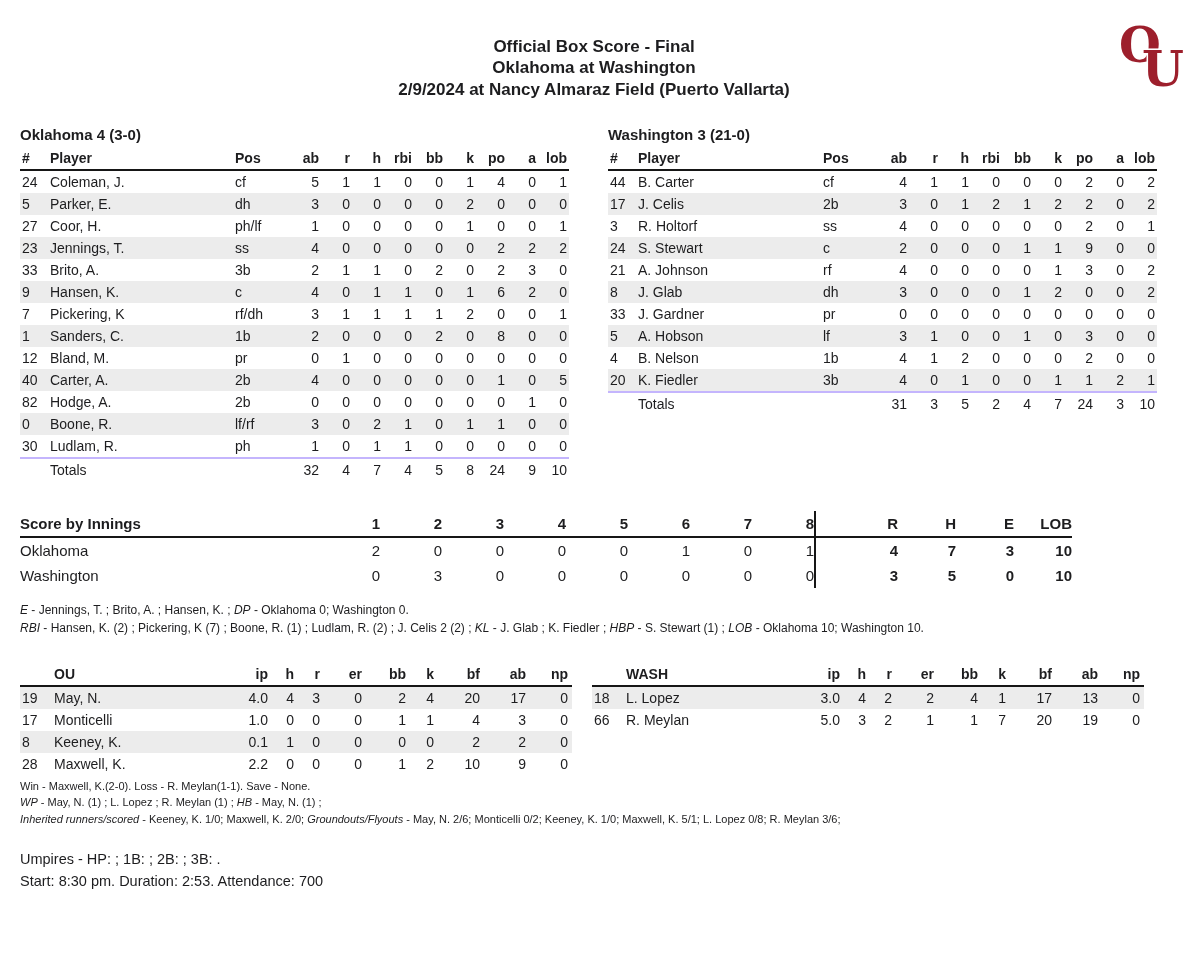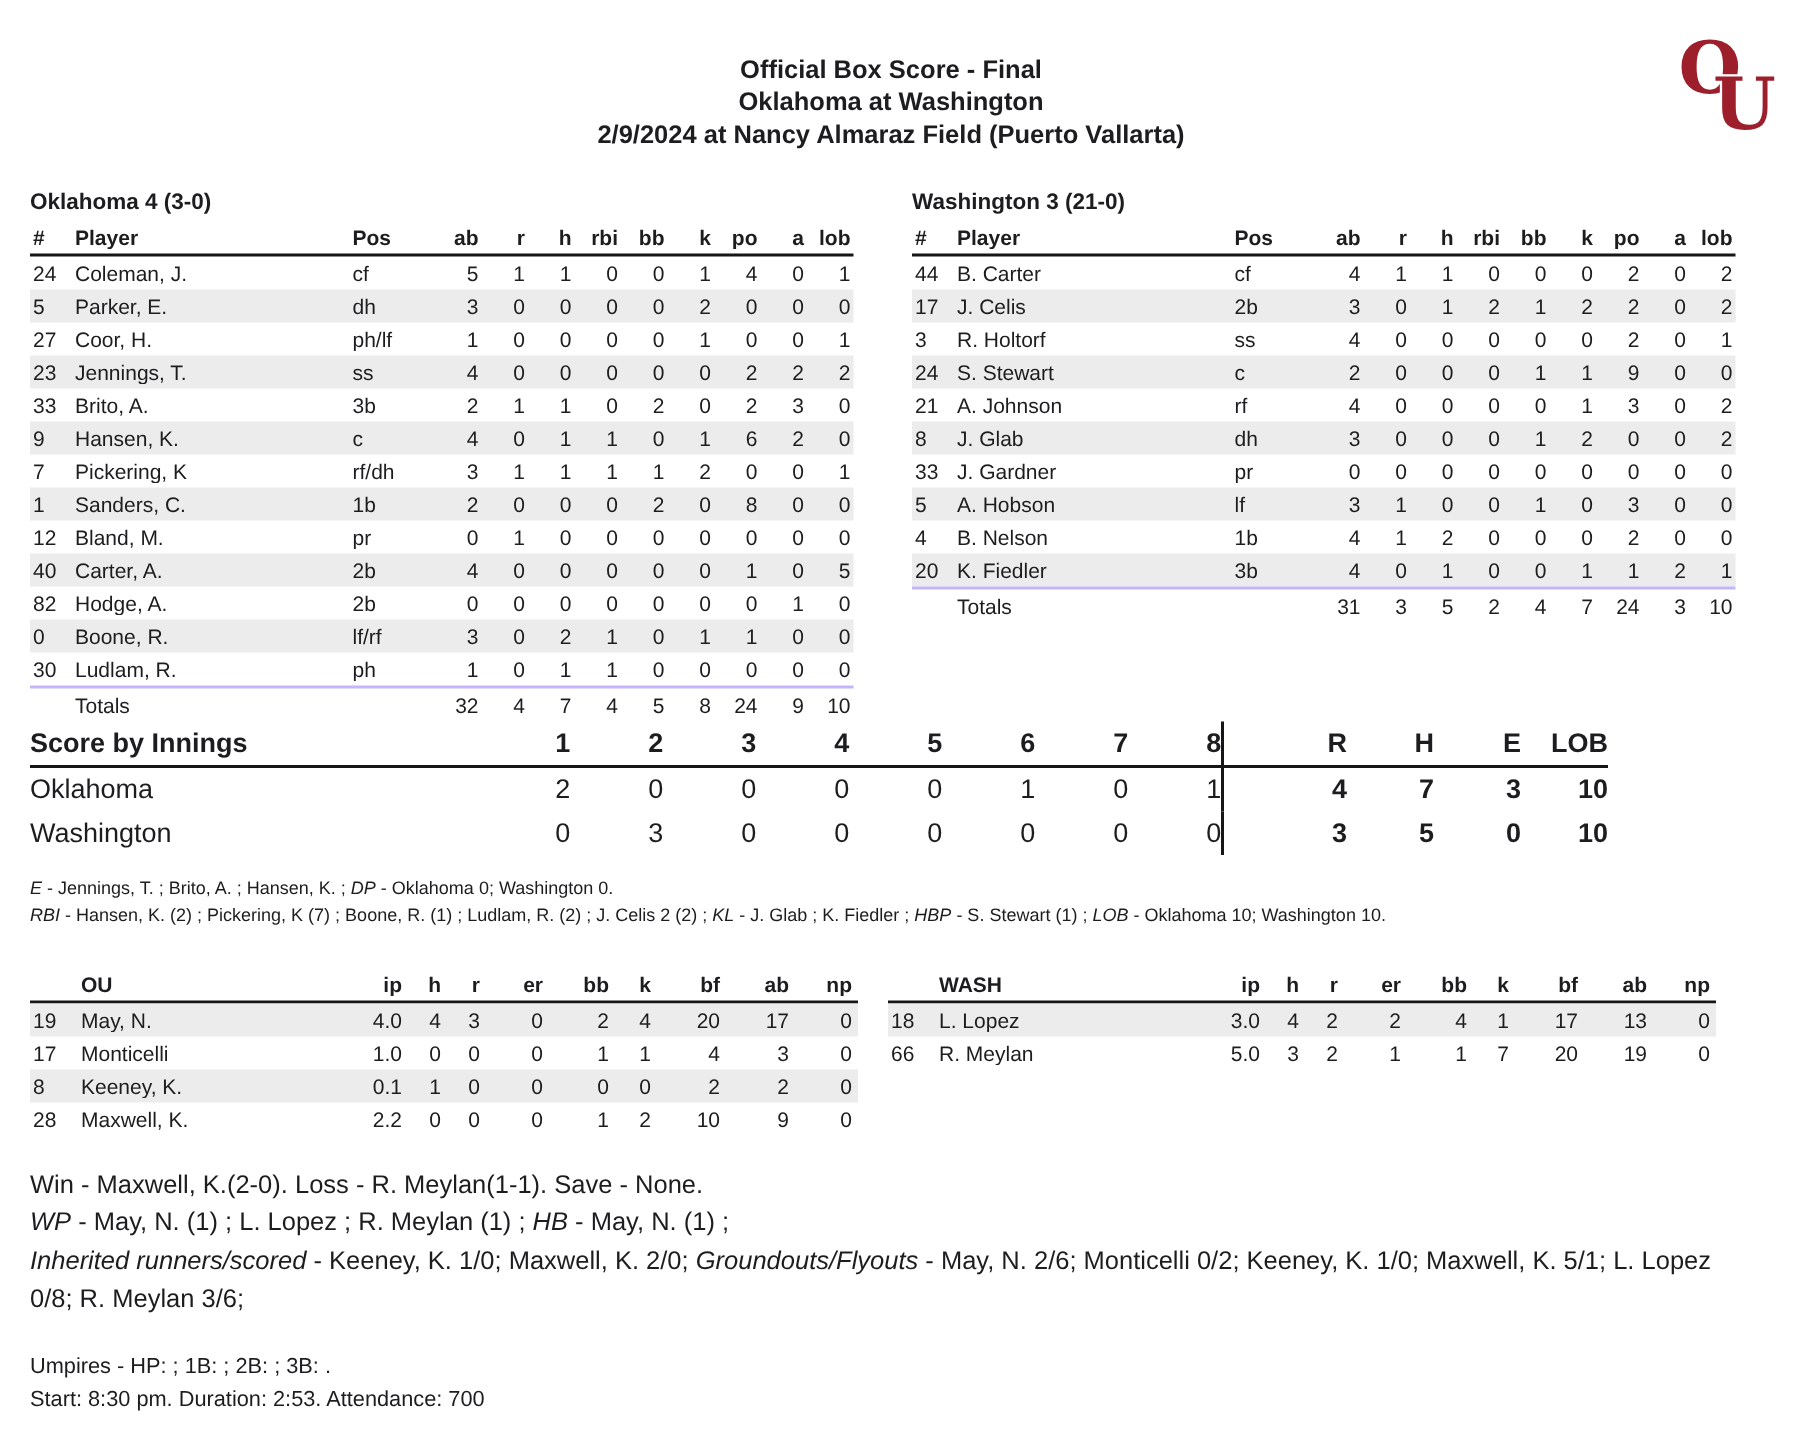--- a/index.html
+++ b/index.html
@@ -27,21 +27,21 @@
   .bat-table { width: 549px; font-size: 14px; }
   .team-title { font-weight: bold; font-size: 15px; margin-bottom: 4px; }
   .bat-table .c0 { width: 28px; }
   .bat-table .c1 { width: 185px; }
   .bat-table .c2 { width: 57px; }
   .bat-table .c3, .bat-table .c4, .bat-table .c5, .bat-table .c6,
   .bat-table .c7, .bat-table .c8, .bat-table .c9, .bat-table .c10,
   .bat-table .c11 { width: 31px; }
 
   
-  .innings { font-size: 18px; width: 1052px; }
+  .innings { margin-top: 30px; font-size: 15px; width: 1052px; }
   .inn-row { display: flex; align-items: stretch; }
   .inn-header { font-weight: bold; border-bottom: 2px solid #161616; }
   .inn-team { width: 300px; padding: 4px 0; }
   .inn-group { display: flex; border-right: 2px solid #161616; }
   .inn-cell { display: block; width: 62px; text-align: right; padding: 4px 0; }
   .inn-spacer { width: 24px; }
   .sum-group { display: flex; }
   .sum-cell { display: block; width: 58px; text-align: right; font-weight: bold; padding: 4px 0; }
 
   
@@ -57,21 +57,21 @@
   .pit-table .c2 { width: 40px; }
   .pit-table .c3 { width: 26px; }
   .pit-table .c4 { width: 26px; }
   .pit-table .c5 { width: 42px; }
   .pit-table .c6 { width: 44px; }
   .pit-table .c7 { width: 28px; }
   .pit-table .c8 { width: 46px; }
   .pit-table .c9 { width: 46px; }
   .pit-table .c10 { width: 42px; }
 
-  .footer { margin-top: 20px; font-size: 17px; line-height: 1.5; max-width: 1162px; }
+  .footer { margin-top: 3px; font-size: 11px; line-height: 1.5; max-width: 1162px; }
   .ump { margin-top: 22px; font-size: 14.5px; line-height: 1.5; }
 </style>
 </head>
 <body>
 
 <div class="page">
 
   <div class="doc-header">
     <div>Official Box Score - Final</div>
     <div>Oklahoma at Washington</div>

